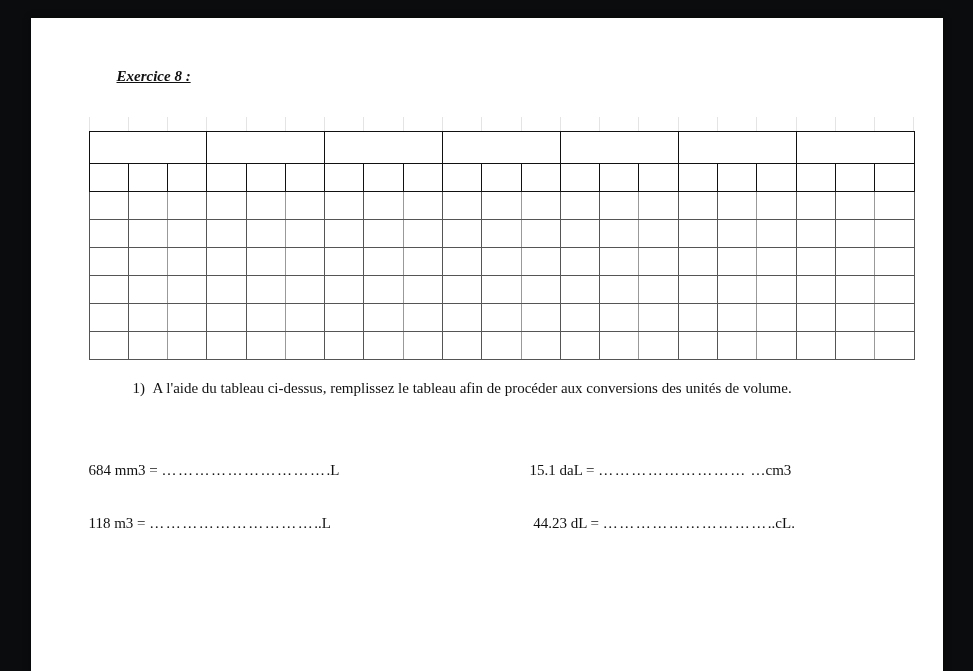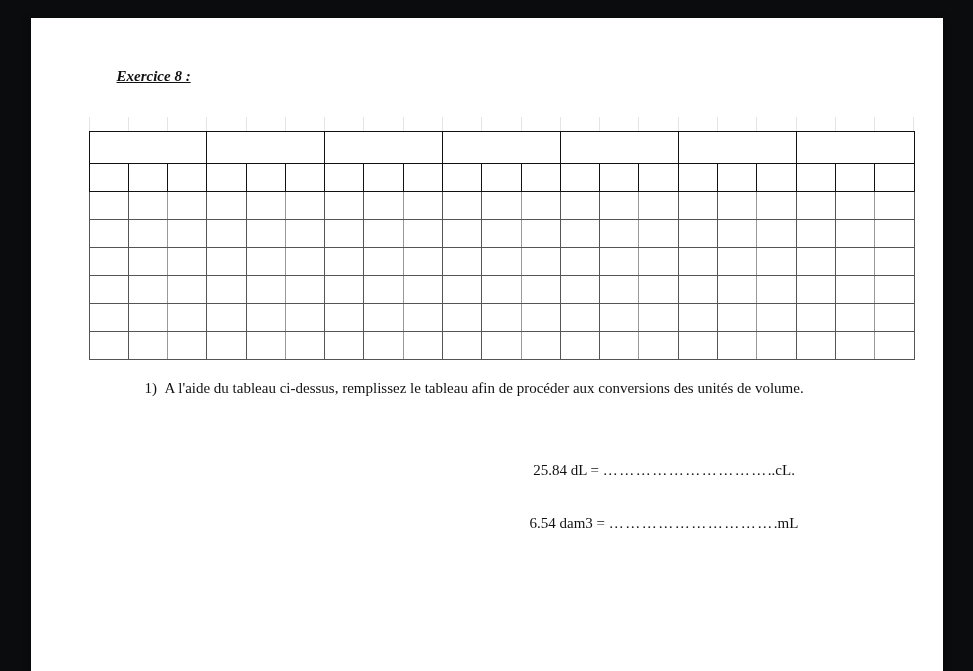--- a/index.html
+++ b/index.html
@@ -77,21 +77,21 @@
     table.conv tr.body td { border-color: #555; }
     table.conv tr.body td.inner { border-left-color:#999; border-right-color:#999; }
 
     .questions {
       margin-top: 18px;
       font-size: 15px;
       color: #111;
       line-height: 1.35;
     }
     .q {
-      margin-left: 56px;
+      margin-left: 44px;
       margin-top: 14px;
       margin-bottom: 30px;
     }
     .cols {
       display: flex;
       gap: 70px;
       margin-top: 4px;
     }
     .col { flex: 1; }
     .line { margin-top: 32px; white-space: nowrap; }
@@ -307,27 +307,35 @@
   </div>
 
   <div class="questions">
     <div class="q">
       <span>1)</span>
       &nbsp;<span>A l'aide du tableau ci-dessus, remplissez le tableau afin de procéder aux conversions des unités de volume.</span>
     </div>
 
     <div class="cols">
       <div class="col">
+        <div class="line">
+          <span>684 mm3 =</span>
+          <span class="dots">…………………………</span><span>.L</span>
+        </div>
+        <div class="line">
+          <span>118 m3 =</span>
+          <span class="dots">…………………………</span><span>..L</span>
+        </div>
       </div>
       <div class="col">
         <div class="line">
-          &nbsp;<span>25.84 dL =</span>
-          <span class="dots">…………………………</span><span>..cL.</span>
+          <span>15.1 daL =</span>
+          <span class="dots">………………………</span><span> …cm3</span>
         </div>
         <div class="line">
-          <span>6.54 dam3 =</span>
-          <span class="dots">…………………………</span><span>.mL</span>
+          &nbsp;<span>44.23 dL =</span>
+          <span class="dots">…………………………</span><span>..cL.</span>
         </div>
       </div>
     </div>
   </div>
 
 </div>
 
 </body></html>

